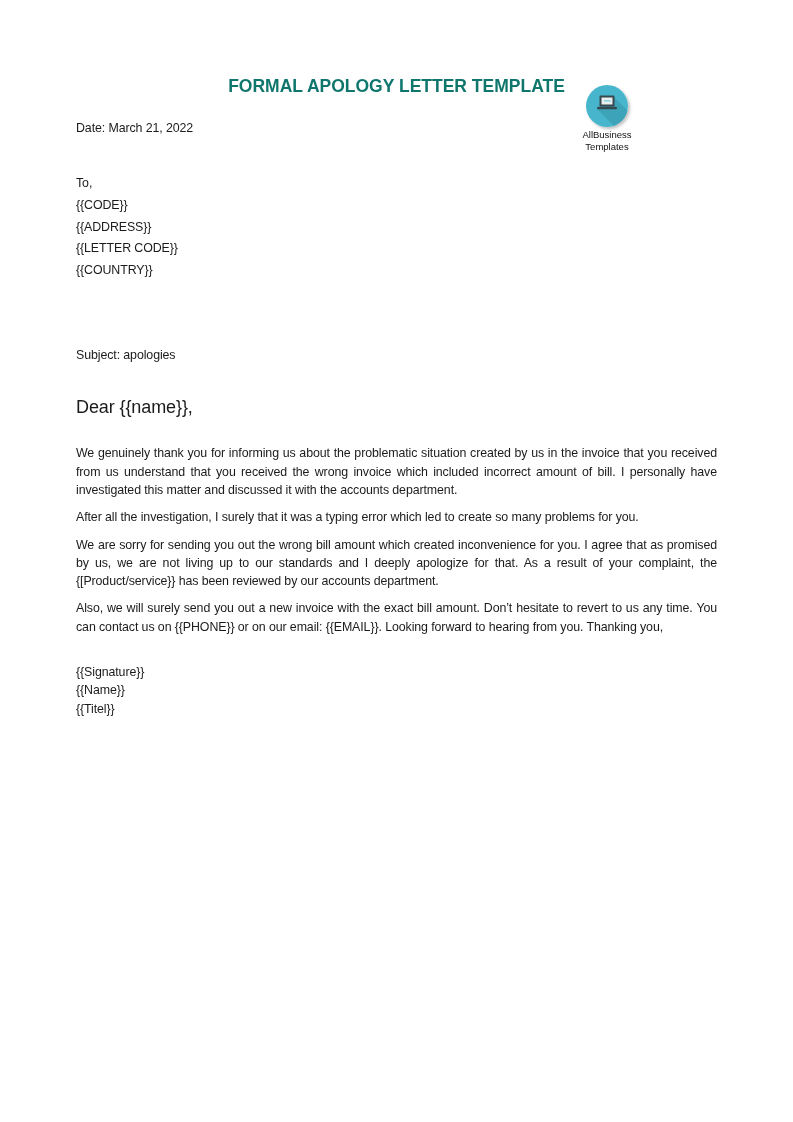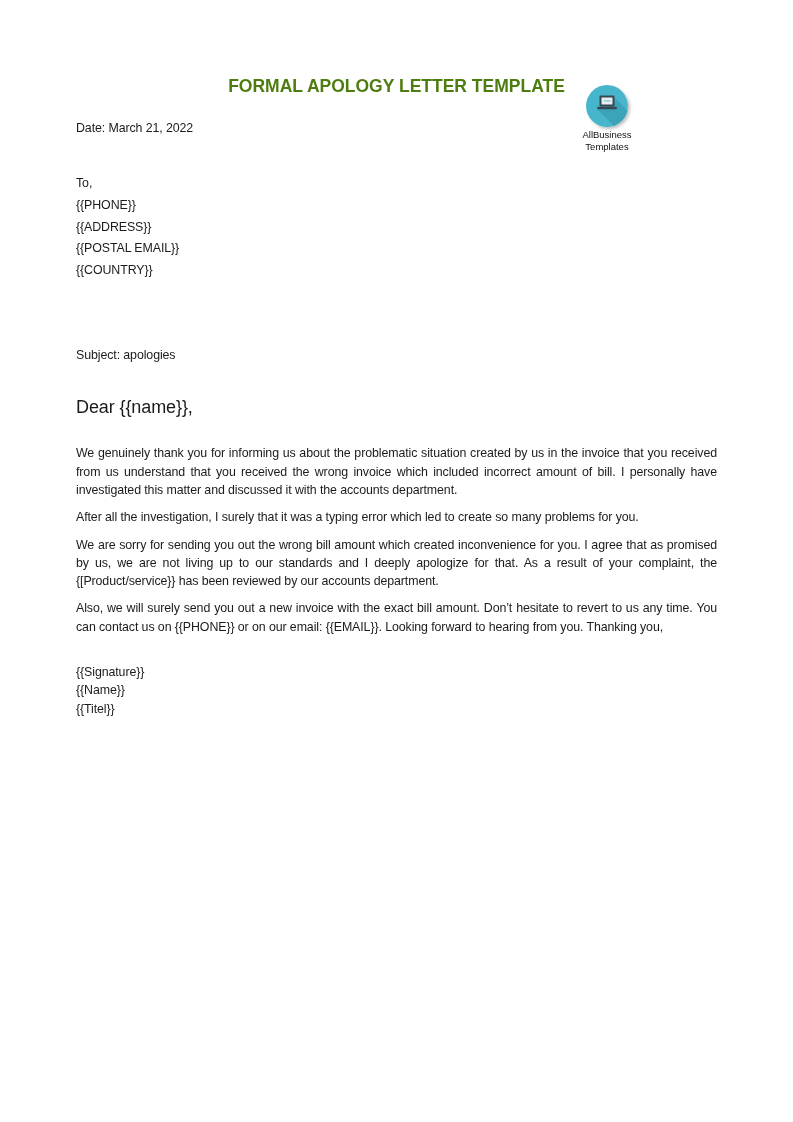--- a/index.html
+++ b/index.html
@@ -18,21 +18,21 @@
   }
   .content {
     padding: 0 76px;
   }
   .letter-title {
     margin-top: 76px;
     text-align: center;
     font-size: 17.5px;
     line-height: 21px;
     font-weight: bold;
-    color: #4d7c0f;
+    color: #0f766e;
   }
   .brand {
     position: absolute;
     left: 567px;
     top: 85px;
     width: 80px;
     text-align: center;
   }
   .brand-icon-wrap {
     width: 42px;
@@ -123,23 +123,23 @@
   </div>
 
   <div class="content">
 
     <div class="letter-title">FORMAL APOLOGY LETTER TEMPLATE</div>
 
     <div class="date-line">Date: March 21, 2022</div>
 
     <div class="recipient-block">
       <div>To,</div>
-      <div>{{PHONE}}</div>
+      <div>{{CODE}}</div>
       <div>{{ADDRESS}}</div>
-      <div>{{POSTAL EMAIL}}</div>
+      <div>{{LETTER CODE}}</div>
       <div>{{COUNTRY}}</div>
     </div>
 
     <div class="subject-line">Subject: apologies</div>
 
     <div class="greeting">Dear {{name}},</div>
 
     <div class="body-block">
       <p class="body-paragraph">We genuinely thank you for informing us about the problematic situation created by us in the invoice that you received from us understand that you received the wrong invoice which included incorrect amount of bill. I personally have investigated this matter and discussed it with the accounts department.</p>
       <p class="body-paragraph">After all the investigation, I surely that it was a typing error which led to create so many problems for you.</p>

